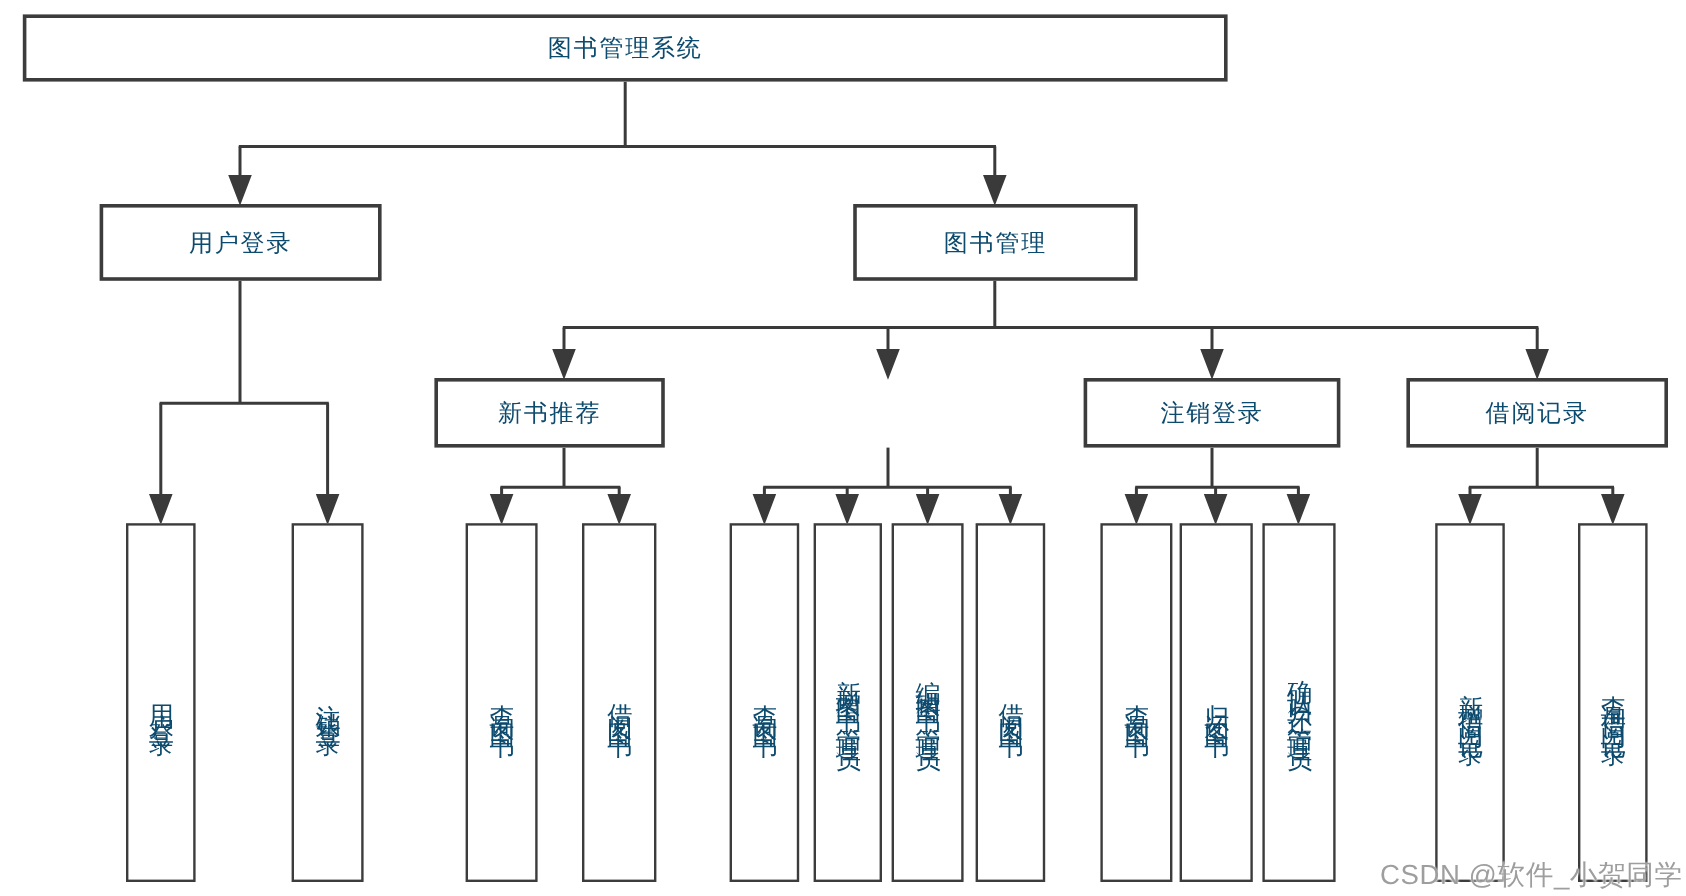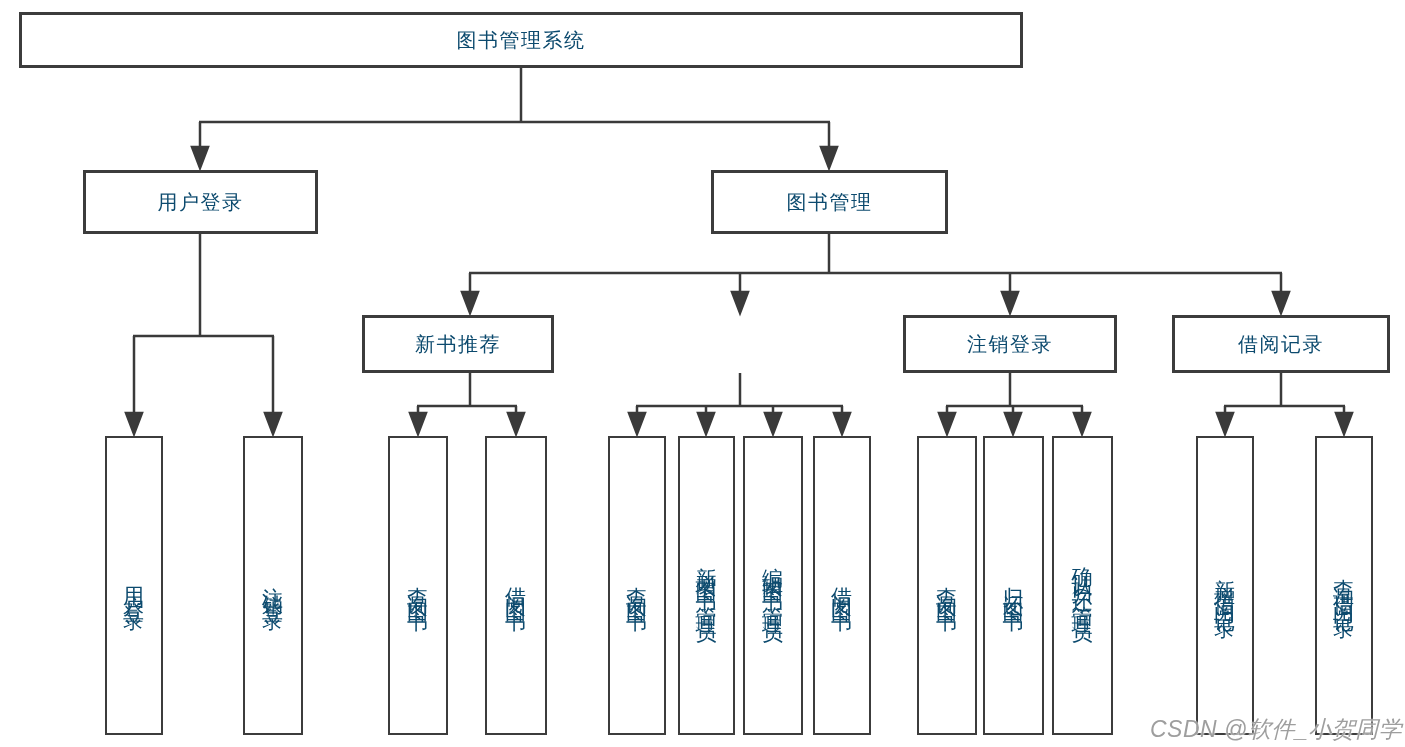--- a/index.html
+++ b/index.html
@@ -49,21 +49,20 @@
   }
   .watermark {
     position: absolute;
     left: 1150px;
     top: 714px;
     font-size: 23px;
     color: #9e9e9e;
     letter-spacing: 0.5px;
     text-shadow: 0 0 2px rgba(255,255,255,0.9), 0 1px 2px rgba(255,255,255,0.9);
     white-space: nowrap;
-    font-style: italic;
   }
 </style>
 </head>
 <body>
 
 <div class="canvas">
 
   <svg class="connectors" width="1405" height="747">
     <g stroke="#3a3a3a" stroke-width="2.5" fill="#3a3a3a">
 

